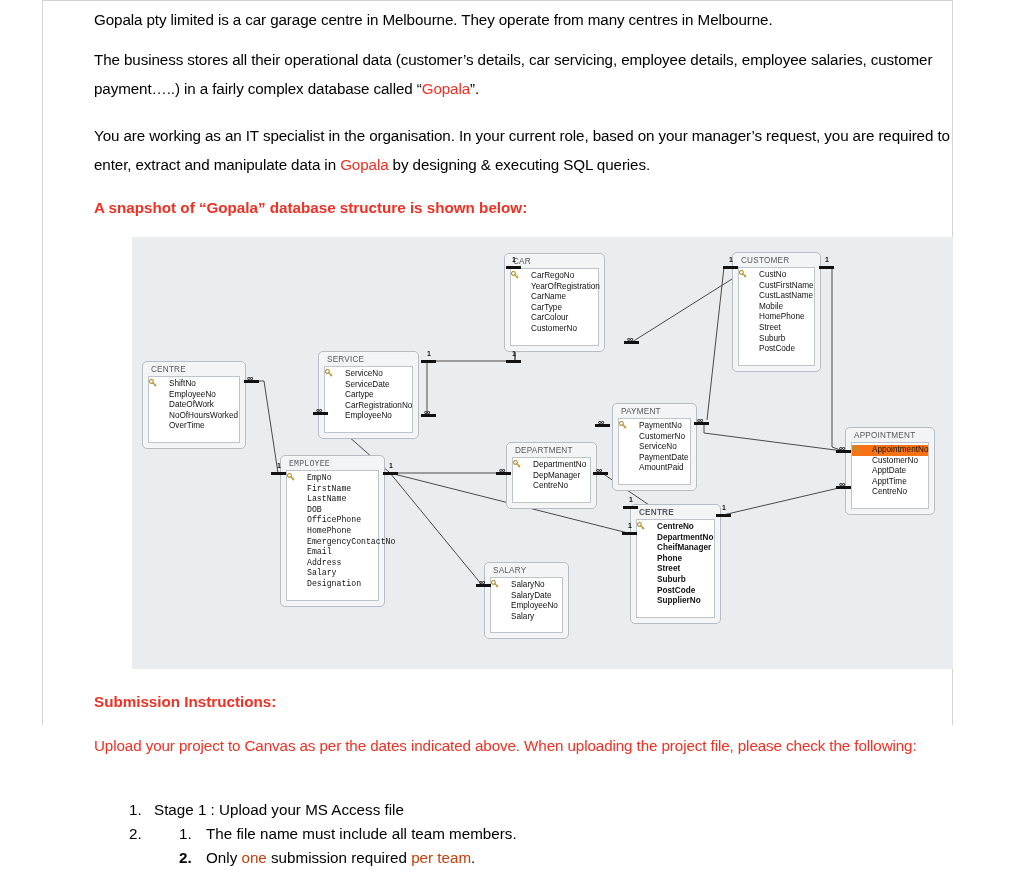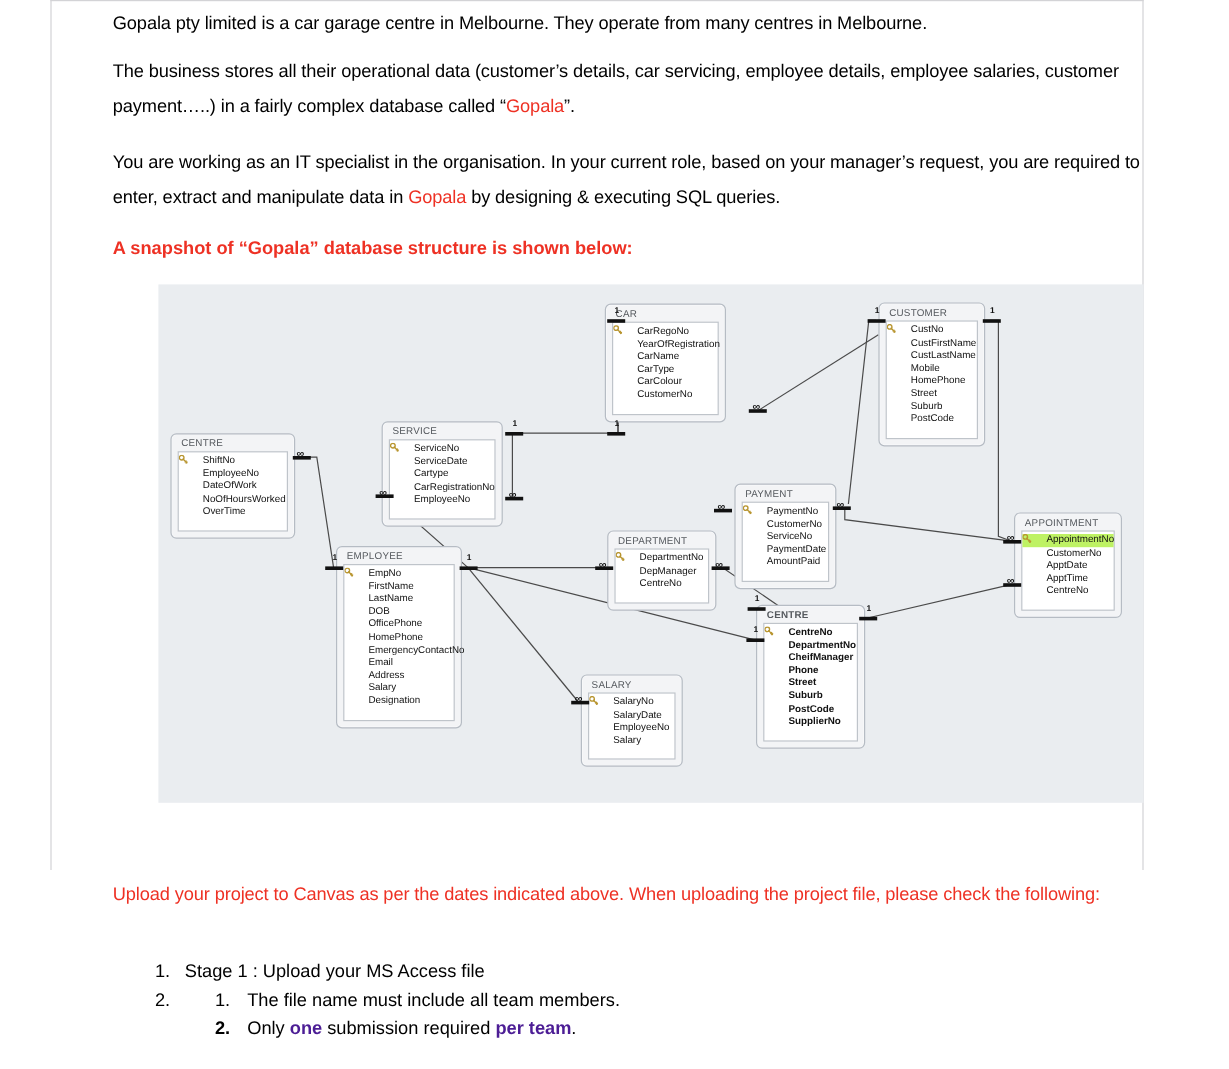--- a/index.html
+++ b/index.html
@@ -12,21 +12,21 @@
   #page-frame{
     position:absolute;left:42px;top:0px;width:911px;height:725px;
     border-left:1px solid #d3d3d6;border-right:1px solid #d3d3d6;
     border-top:1px solid #d3d3d6;
     box-sizing:border-box;
   }
   
   .prose{position:absolute;left:51px;width:895px;}
   .para{font-size:15.2px;line-height:29px;margin:0;letter-spacing:-0.1px;}
   .red{color:#ee3124;}
-  .blue{color:#4c1d95;font-weight:bold;}
+  .blue{color:#c2410c;font-weight:normal;}
   .hdr-red{color:#ee3124;font-weight:bold;font-size:15.2px;line-height:29px;margin:0;}
 
   #p1{top:4px;}
   #p2{top:44px;}
   #p3{top:120px;}
   #p4{top:192px;}
 
   
   #er-canvas{
     position:absolute;left:89px;top:236px;width:821px;height:432px;
@@ -53,21 +53,21 @@
     min-height:10px;
   }
   .fld{
     font-size:8.2px;line-height:10.6px;color:#111;
     padding-left:20px;position:relative;white-space:nowrap;
   }
   .fld.pk{color:#111;}
   .fld.pk .key{
     position:absolute;left:8px;top:1.5px;width:8px;height:8px;
   }
-  .fld.sel{background:#bef264;}
+  .fld.sel{background:#f97316;}
   .spacer{height:6px;}
 
   
   .mk{position:absolute;font-size:7px;font-weight:bold;color:#111;
       font-family:"Liberation Sans",sans-serif;line-height:1;}
   .mk-bar{position:absolute;background:#111;}
 
   
   #sub-head{position:absolute;left:51px;top:686px;}
   #sub-body{position:absolute;left:51px;top:730px;width:895px;}
@@ -184,21 +184,21 @@
             <div class="fld">CustFirstName</div>
             <div class="fld">CustLastName</div>
             <div class="fld">Mobile</div>
             <div class="fld">HomePhone</div>
             <div class="fld">Street</div>
             <div class="fld">Suburb</div>
             <div class="fld">PostCode</div>
             <div class="spacer"></div>
           </div>
         </div>
-        <div class="tbl" style="left: 148px; top: 218px; width: 105px;">
+        <div class="tbl" style="left: 148px; top: 218px; width: 105px; font-family: Liberation Mono, monospace;">
           <div class="cap">EMPLOYEE</div>
           <div class="body">
             <div class="fld pk"><svg class="key" viewBox="0 0 10 10">
                 <circle cx="3" cy="3" r="2.4" fill="none" stroke="#b8952f" stroke-width="1.4"></circle>
                 <path d="M4.4 4.4 L8.4 8.4 M6.6 7.4 L7.6 6.4 M7.6 8.6 L8.6 7.6" stroke="#b8952f" stroke-width="1.4" fill="none" stroke-linecap="round"></path>
               </svg>EmpNo</div>
             <div class="fld">FirstName</div>
             <div class="fld">LastName</div>
             <div class="fld">DOB</div>
             <div class="fld">OfficePhone</div>
@@ -321,20 +321,23 @@
         <div class="mk" style="left: 590px; top: 267px;">1</div>
         <div class="mk-bar" style="left: 704px; top: 213px; width: 15px; height: 3px;"></div>
         <div class="mk" style="left: 707px; top: 207px; font-size: 9px;">∞</div>
         <div class="mk-bar" style="left: 704px; top: 249px; width: 15px; height: 3px;"></div>
         <div class="mk" style="left: 707px; top: 243px; font-size: 9px;">∞</div>
         <div class="mk-bar" style="left: 344px; top: 347px; width: 15px; height: 3px;"></div>
         <div class="mk" style="left: 347px; top: 341px; font-size: 9px;">∞</div>
       </div>
   </div>
 
+  <div id="sub-head">
+    <p class="hdr-red">Submission Instructions:</p>
+  </div>
   <div id="sub-body">
     <p class="para red">Upload your project to Canvas as per the dates indicated above. When uploading the project file, please check the following:</p>
   </div>
   <div id="list-wrap">
     <ol class="lvl1" id="ol-main">
         <li><span>Stage 1 : Upload your MS Access file</span></li>
         <li><ol class="lvl2">
             <li><span class="n">The file name must include all team members.</span></li>
             <li class="b"><span class="n">Only <span class="blue">one</span> submission required <span class="blue">per team</span>.</span></li>
           </ol></li>

